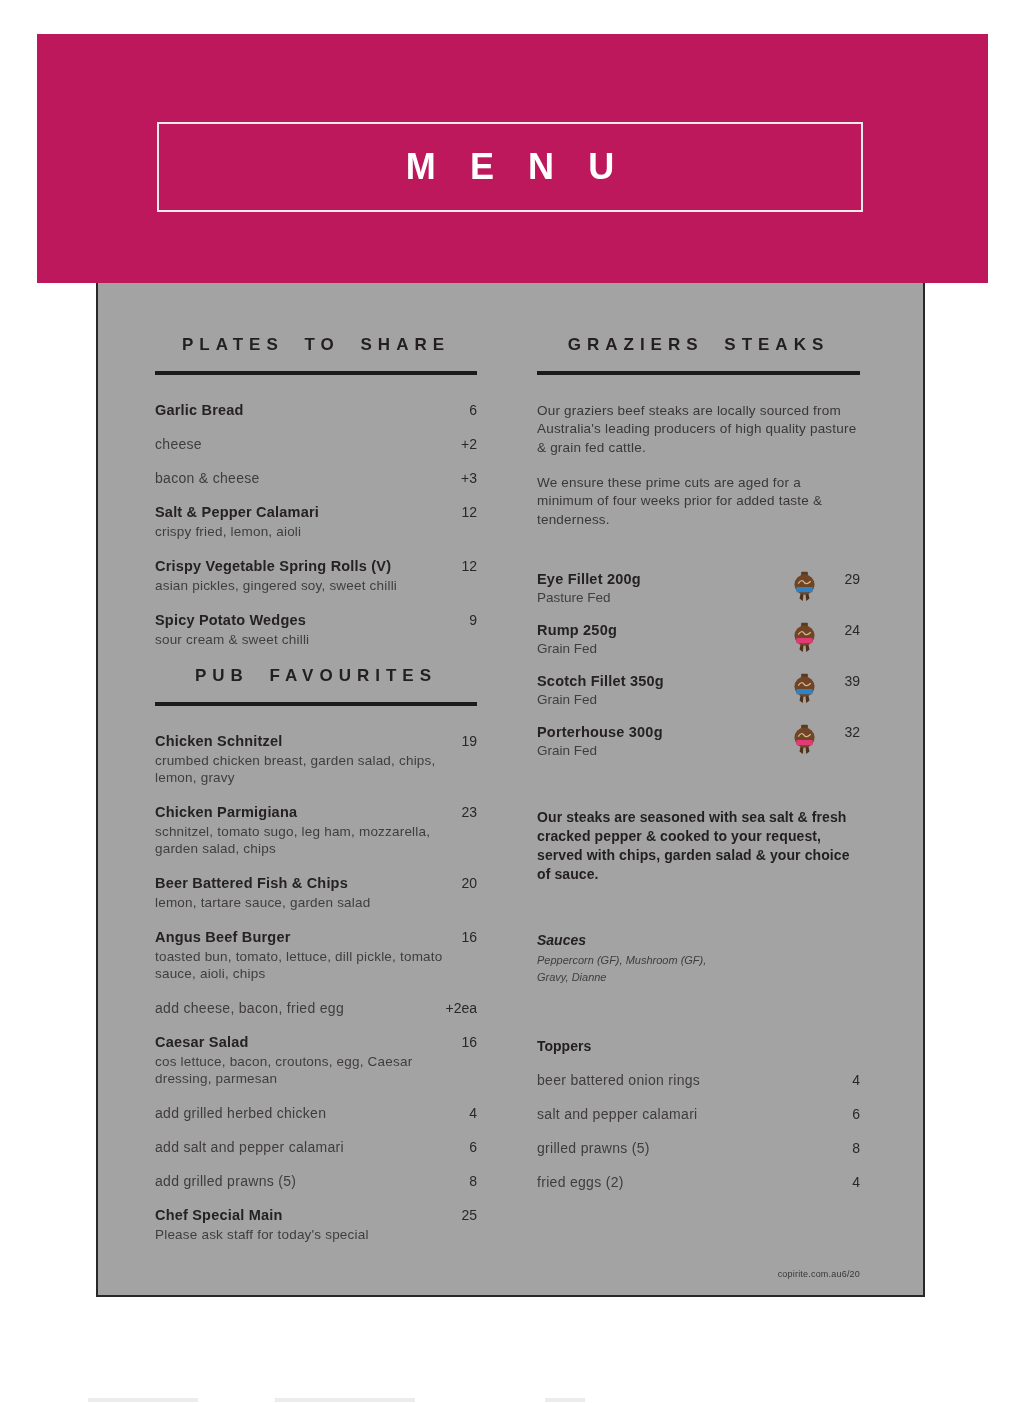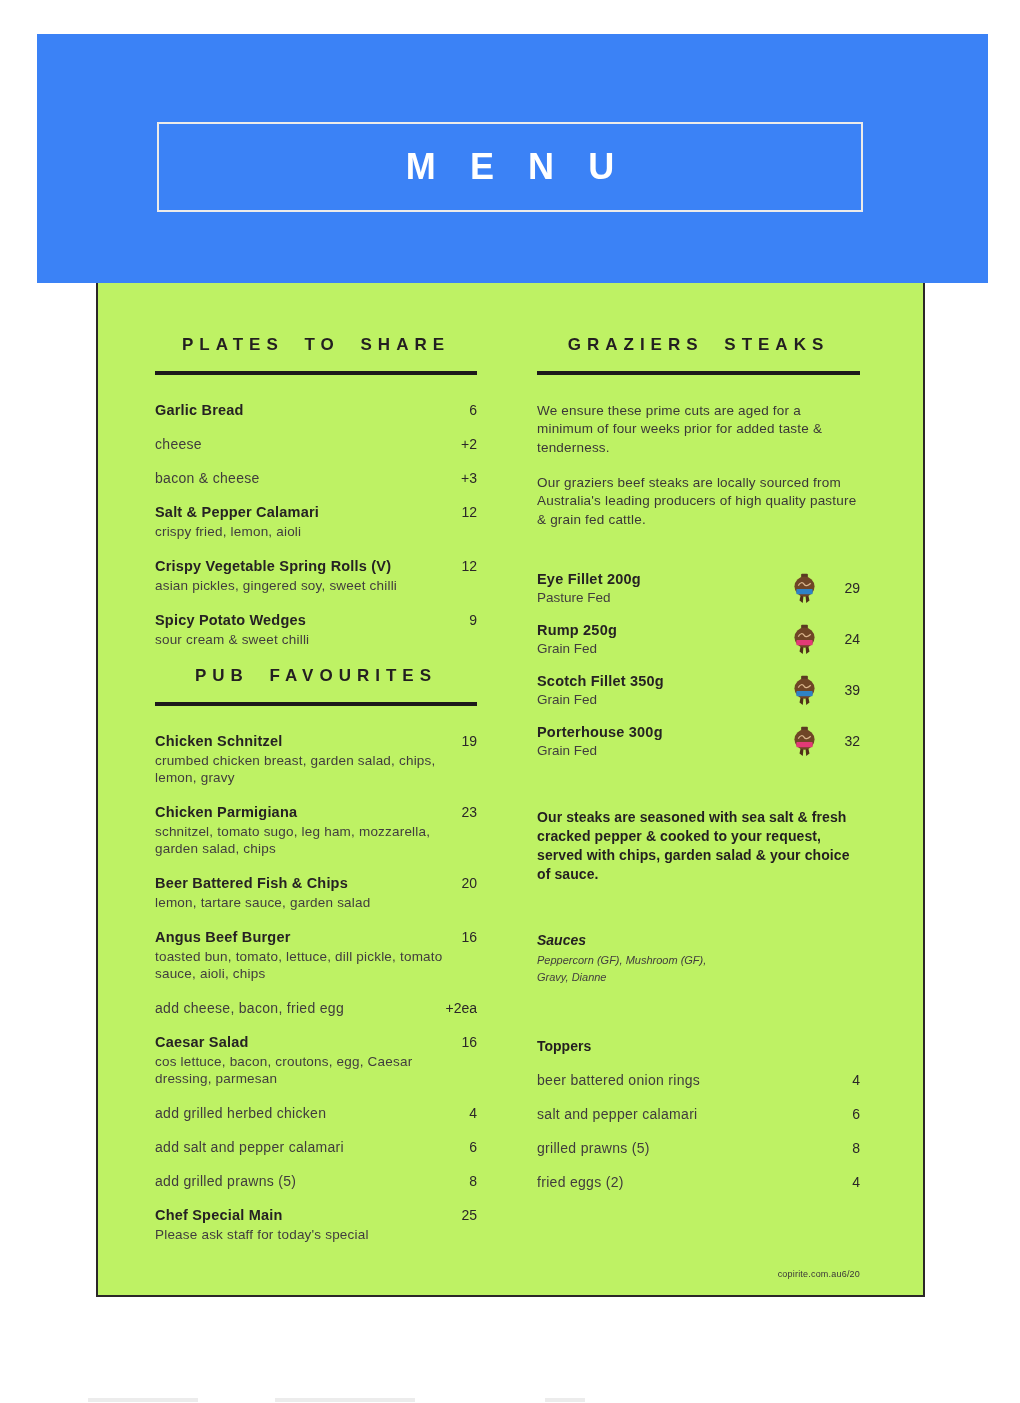--- a/index.html
+++ b/index.html
@@ -5,35 +5,35 @@
   html,body { margin:0; padding:0; }
   body {
     width:1020px; height:1403px; background:#ffffff; position:relative;
     font-family:"Liberation Sans", sans-serif; overflow:hidden;
     -webkit-font-smoothing:antialiased;
   }
 
   
   .header-block {
     position:absolute; left:37px; top:34px; width:951px; height:249px;
-    background:#3b82f6;
+    background:#be185d;
   }
   .menu-box {
     position:absolute; left:120px; top:88px; width:702px; height:86px;
     border:2px solid #ecebe9; display:flex; align-items:center; justify-content:center;
   }
   .menu-title {
     color:#ffffff; font-size:36px; font-weight:700;
     letter-spacing:0.95em; padding-left:0.95em; line-height:1;
   }
 
   
   .page {
     position:absolute; left:96px; top:283px; width:825px; height:1012px;
-    background:#bef264; border:2px solid #2b2728; border-top:none;
+    background:#a3a3a3; border:2px solid #2b2728; border-top:none;
   }
   .col { position:absolute; top:52px; }
   .col-left  { left:57px;  width:322px; }
   .col-right { left:439px; width:323px; }
 
   .section-title {
     font-size:17px; font-weight:700; color:#231f20;
     letter-spacing:6px; word-spacing:10px; text-align:center; white-space:nowrap;
   }
   .rule { height:4px; background:#1d1a1b; margin:16px 0 27px 0; }
@@ -43,21 +43,21 @@
   .item-name { font-size:14.5px; font-weight:700; color:#262223; letter-spacing:0.2px; }
   .item-name.regular { font-weight:400; color:#403c3d; font-size:14px; letter-spacing:0.3px; }
   .item-desc { font-size:13.5px; color:#413d3e; line-height:17px; margin-top:3px; letter-spacing:0.2px; }
   .item-price { font-size:14px; color:#2b2728; margin-left:14px; white-space:nowrap; }
 
   .section-gap { }
 
   
   .intro { font-size:13.5px; color:#3b3738; line-height:1.36; margin-bottom:17px; letter-spacing:0.2px; }
   .steak-list { margin-top:42px; }
-  .steak { display:flex; align-items:center; margin-bottom:17px; }
+  .steak { display:flex; align-items:flex-start; margin-bottom:17px; }
   .steak-info { flex:1; }
   .steak-sub { font-size:13.5px; color:#413d3e; margin-top:3px; }
   .badge { width:23px; height:31px; flex:0 0 23px; }
   .badge.blue .band { fill:#2e82c6; }
   .badge.pink .band { fill:#e23a76; }
   .steak-price { width:44px; text-align:right; font-size:14px; color:#2b2728; }
 
   .note { font-weight:700; font-size:14px; line-height:1.35; color:#231f20; margin-top:50px; letter-spacing:0.1px; }
   .sauces { margin-top:48px;font-style:italic; }
   .sub-title { font-size:14px; font-weight:700; color:#231f20; margin-bottom:4px; }
@@ -202,22 +202,22 @@
       </div>
       <div class="item-price">25</div>
     </div>
   </div>
 
   <div class="col col-right">
 
     <div class="section-title">GRAZIERS STEAKS</div>
     <div class="rule"></div>
 
+    <div class="intro">Our graziers beef steaks are locally sourced from Australia's leading producers of high quality pasture &amp; grain fed cattle.</div>
     <div class="intro">We ensure these prime cuts are aged for a minimum of four weeks prior for added taste &amp; tenderness.</div>
-    <div class="intro">Our graziers beef steaks are locally sourced from Australia's leading producers of high quality pasture &amp; grain fed cattle.</div>
 
     <div class="steak-list">
 
       <div class="steak">
         <div class="steak-info">
           <div class="item-name">Eye Fillet 200g</div>
           <div class="steak-sub">Pasture Fed</div>
         </div>
         <svg class="badge blue" viewBox="0 0 24 32">
           <path d="M8 23 L11 23 L10.2 31 L6.8 28.5 Z" fill="#4f3018"></path>

